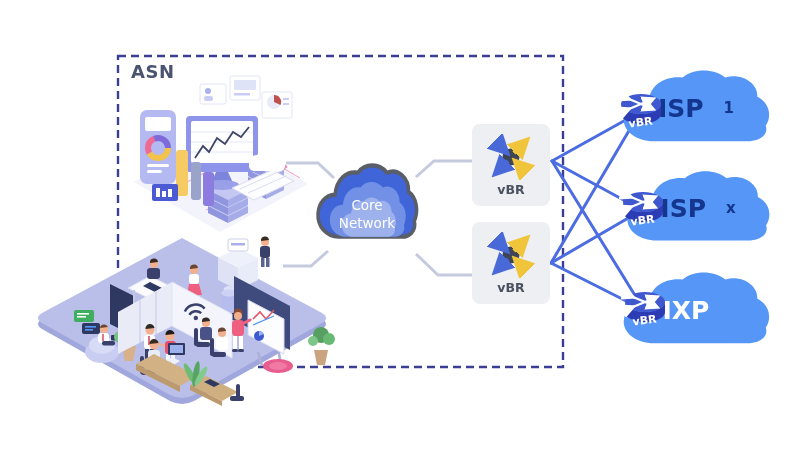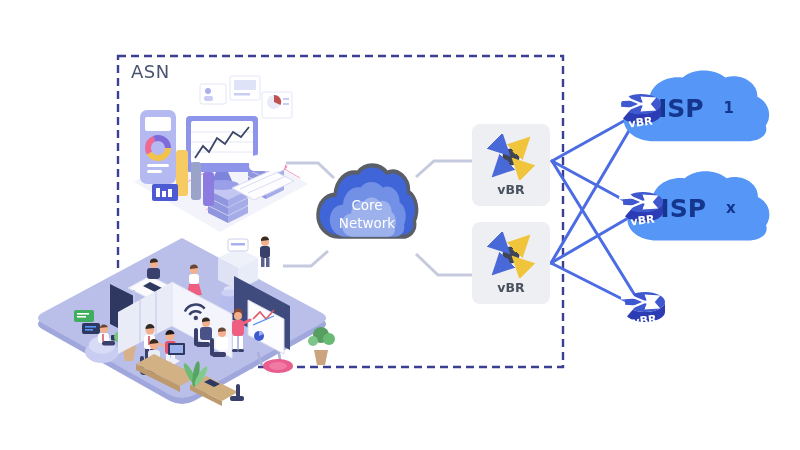--- a/index.html
+++ b/index.html
@@ -1,20 +1,20 @@
 <!DOCTYPE html>
 <html><head>
 <meta charset="utf-8">
 <style>
   html,body{margin:0;padding:0;background:#fff;}
   .stage{position:relative;width:800px;height:450px;background:#ffffff;overflow:hidden;
          font-family:"DejaVu Sans","Liberation Sans",sans-serif;}
   .layer{position:absolute;left:0;top:0;}
   
-  .asn-label{position:absolute;left:131px;top:61px;z-index:4;font-size:18px;font-weight:normal;
+  .asn-label{position:absolute;left:131px;top:61px;z-index:4;font-size:18px;font-weight:bold;
              color:#4a5470;letter-spacing:.5px;}
   
   .vbr-box{position:absolute;width:78px;height:82px;background:#edeff2;border-radius:8px;z-index:2;
            display:flex;flex-direction:column;align-items:center;justify-content:center;gap:2px;}
   .vbr-box .lbl{font-size:12.5px;font-weight:bold;color:#4a5260;}
   #vbr-box-1{left:472px;top:124px;} #vbr-box-2{left:472px;top:222px;}
   
   .net-cloud{position:absolute;z-index:2;}
   .cloud-label{position:absolute;inset:0;display:flex;align-items:center;justify-content:center;
                font-weight:bold;font-size:25px;color:#14368e;z-index:3;gap:20px;}
@@ -397,20 +397,29 @@
   </div>
   <div id="cloud-ispx" class="net-cloud">
     <svg width="164" height="90" viewBox="0 0 200 130" preserveAspectRatio="none">
       <path d="M 50 112 C 28 112 13 97 14 80 C 15 64 27 54 44 53 C 46 32 64 19 84 22 C 97 8 122 9 135 22 C 154 15 174 30 173 49 C 187 57 191 76 183 90 C 187 103 175 113 159 112 Z" fill="#5596f6"></path>
     </svg>
     <div class="cloud-label">
       <span>ISP</span>
         <sub>x</sub>
     </div>
   </div>
+  <div id="cloud-ixp" class="net-cloud">
+    <svg width="168" height="92" viewBox="0 0 200 130" preserveAspectRatio="none">
+      <path d="M 50 112 C 28 112 13 97 14 80 C 15 64 27 54 44 53 C 46 32 64 19 84 22 C 97 8 122 9 135 22 C 154 15 174 30 173 49 C 187 57 191 76 183 90 C 187 103 175 113 159 112 Z" fill="#5596f6"></path>
+    </svg>
+    <div class="cloud-label light">
+      <span>IXP</span>
+        <sub></sub>
+    </div>
+  </div>
 
   <svg id="router-isp1" class="cyl-router" viewBox="0 0 54 46">
     <path d="M 7 16 L 7 26 A 20 10 0 0 0 47 26 L 47 16 A 20 10 0 0 1 7 16 Z" fill="#2c3cb4"></path>
     <ellipse cx="27" cy="16" rx="20" ry="10" fill="#3f57cf"></ellipse>
     <line x1="15" y1="21" x2="39" y2="11" stroke="#ffffff" stroke-width="2.4" marker-start="url(#ah-w)" marker-end="url(#ah-w)"></line>
     <line x1="15" y1="11" x2="39" y2="21" stroke="#ffffff" stroke-width="2.4" marker-start="url(#ah-w)" marker-end="url(#ah-w)"></line>
     <text x="27" y="38" text-anchor="middle" transform="rotate(-7 27 38)">vBR</text>
   </svg>
   <svg id="router-ispx" class="cyl-router" viewBox="0 0 54 46">
     <path d="M 7 16 L 7 26 A 20 10 0 0 0 47 26 L 47 16 A 20 10 0 0 1 7 16 Z" fill="#2c3cb4"></path>

